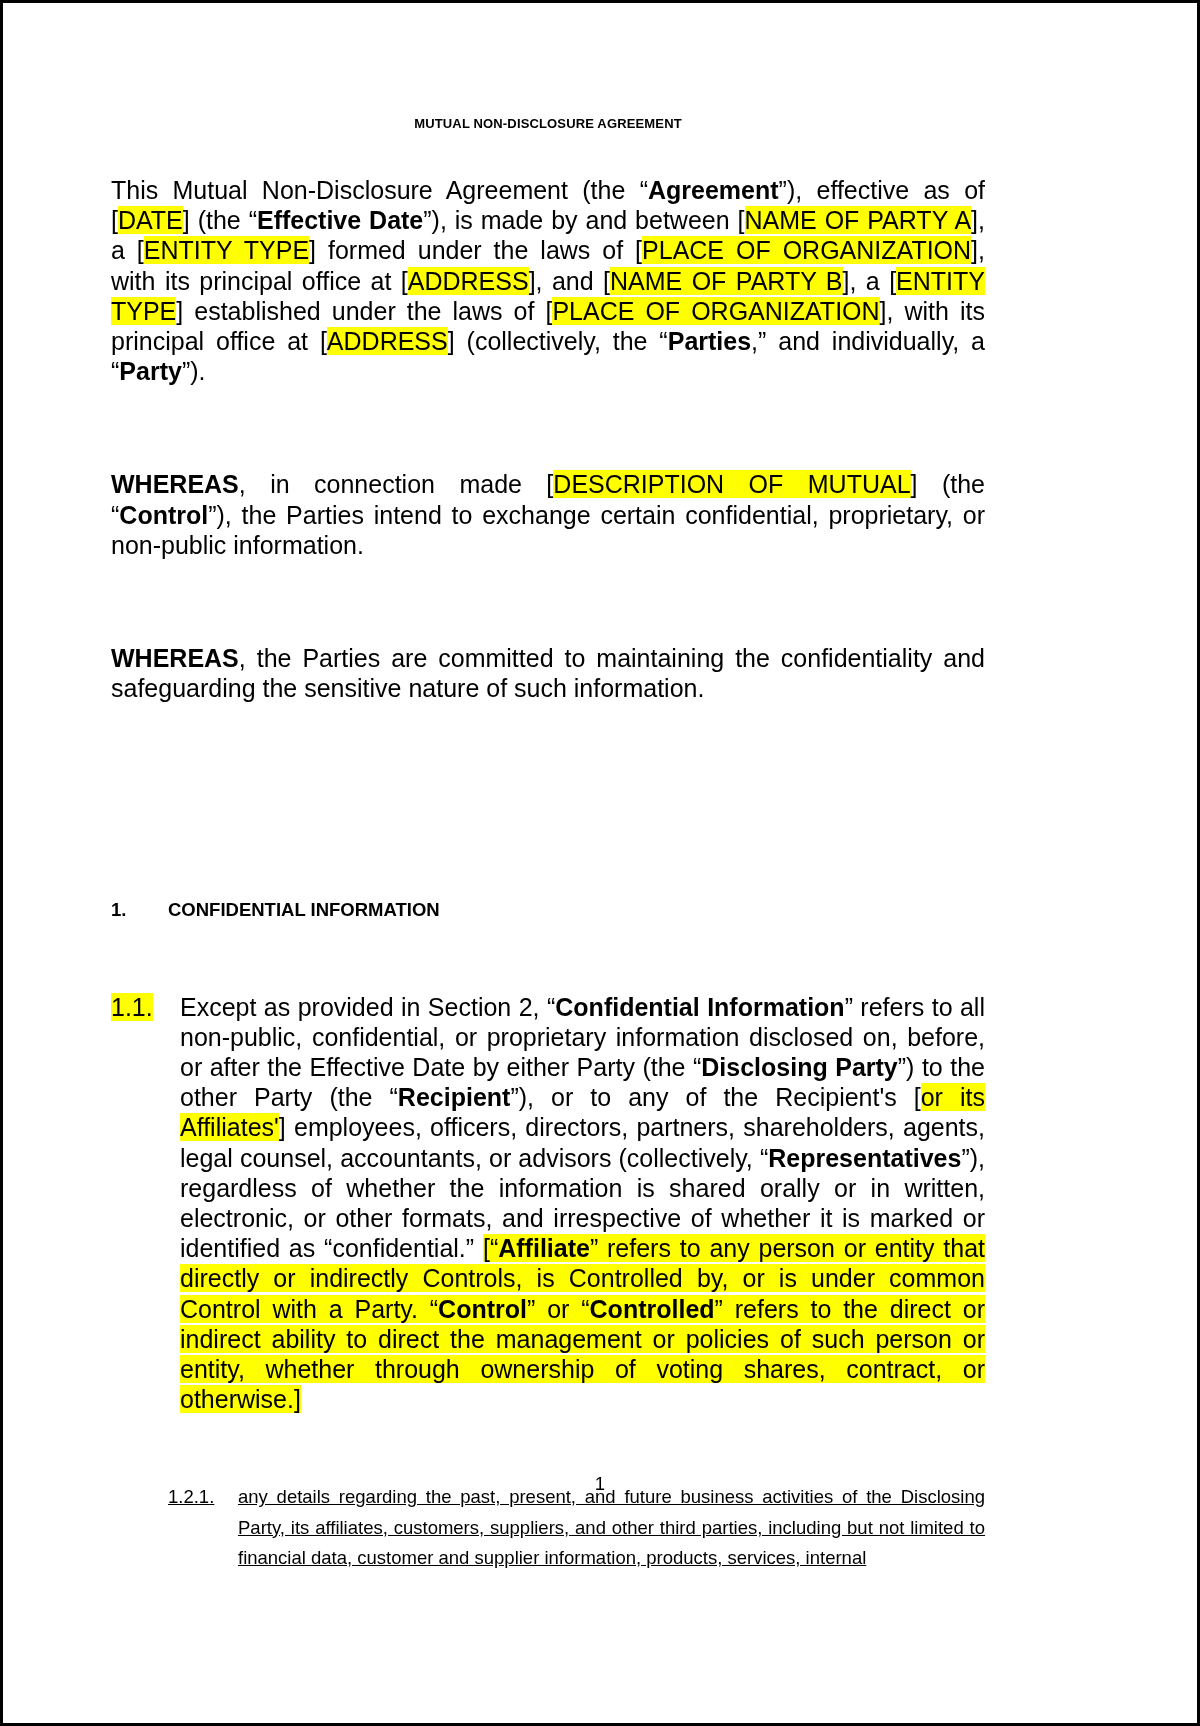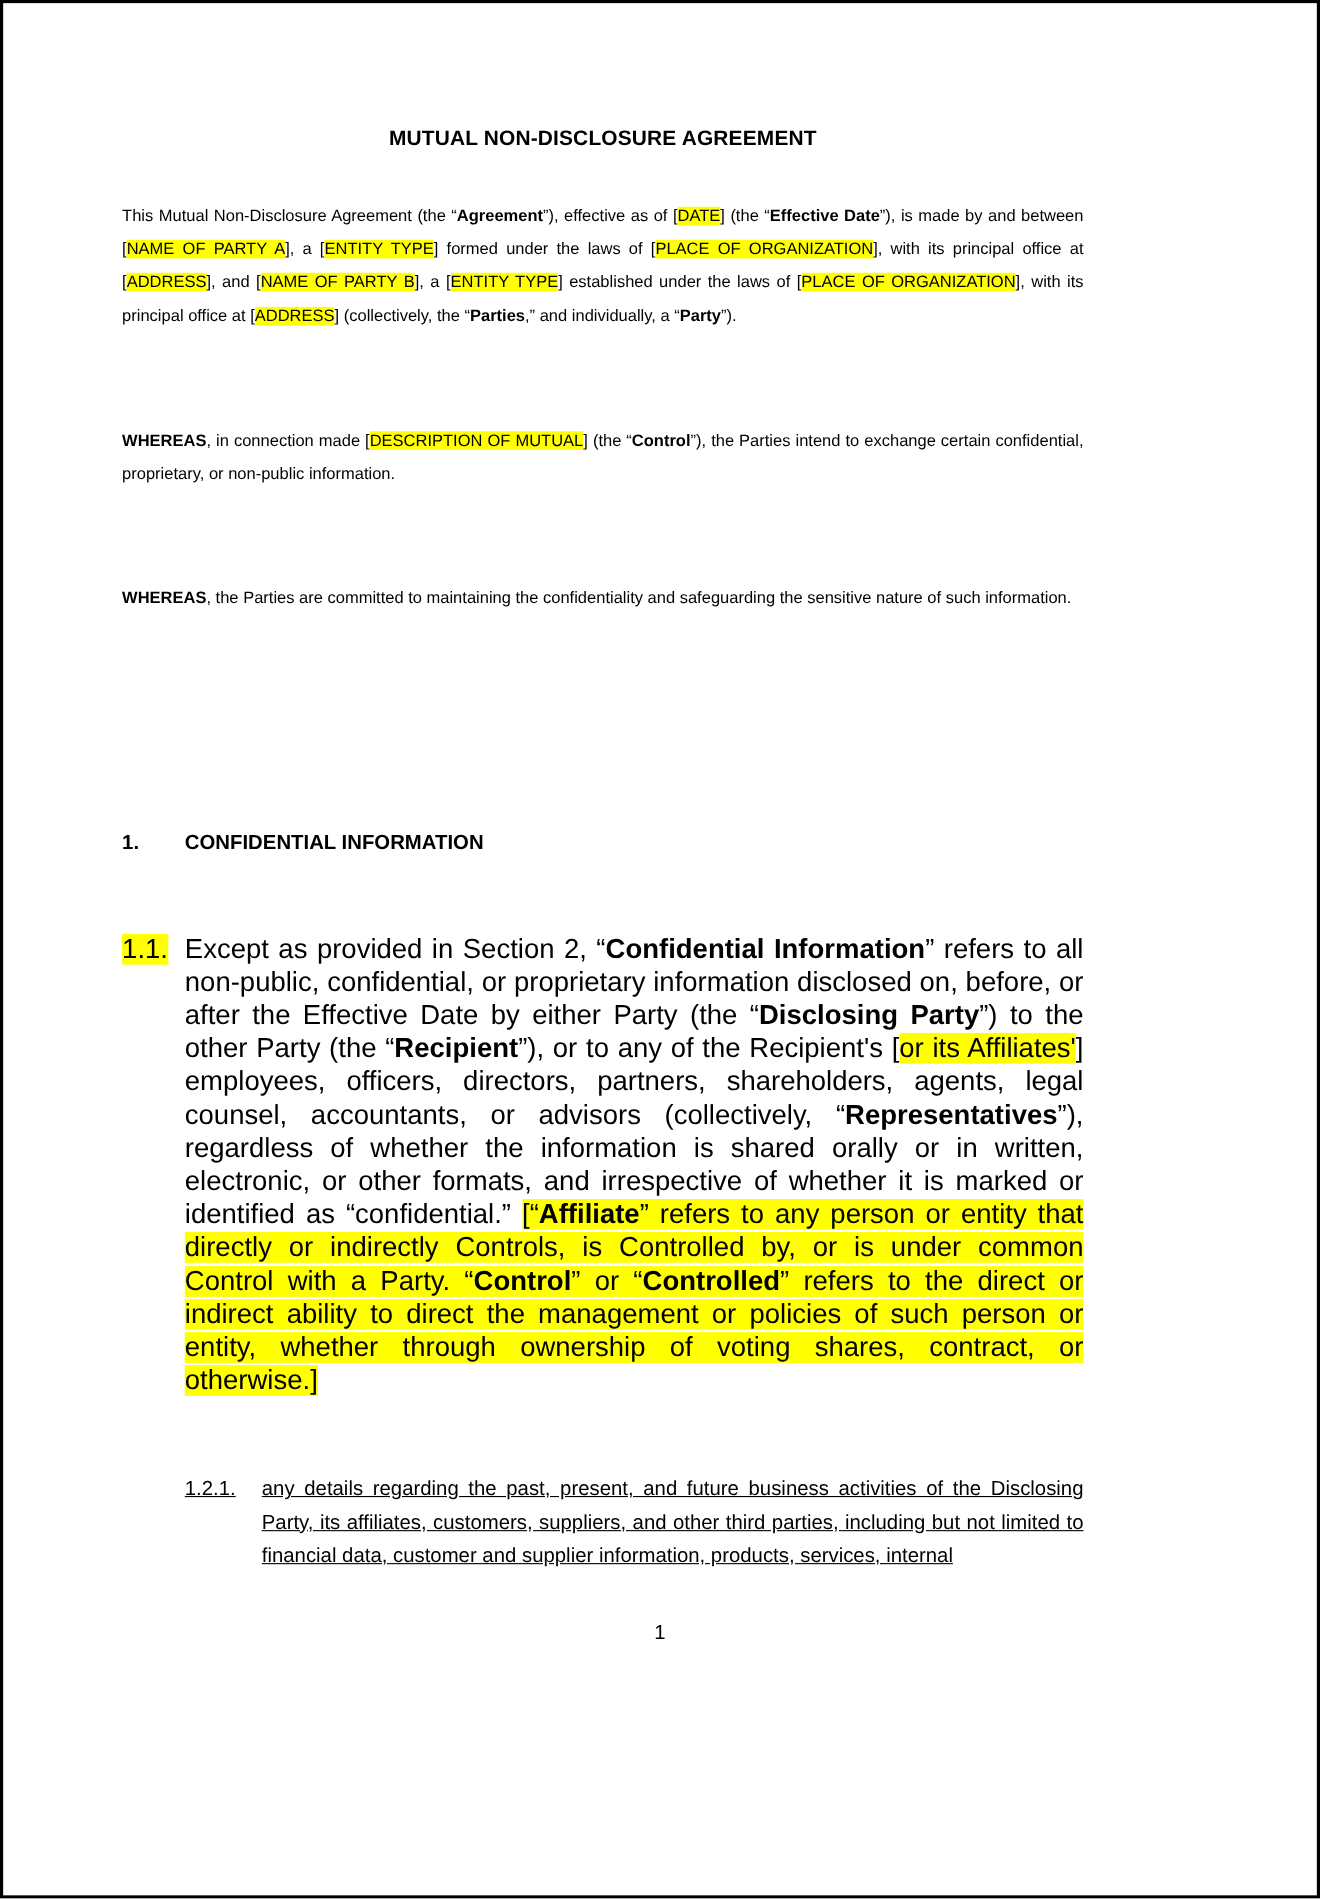--- a/index.html
+++ b/index.html
@@ -30,30 +30,30 @@
   .content {
     position: absolute;
     left: 108px;
     top: 0;
     width: 874px;
   }
 
   .doc-title {
     text-align: center;
     font-weight: bold;
-    font-size: 19px;
+    font-size: 13px;
     letter-spacing: 0.15px;
     margin: 0;
     padding-top: 113px;
   }
 
   p.para {
     margin: 0;
     text-align: justify;
-    font-size: 15px;
+    font-size: 25px;
     line-height: 30.2px;
     hyphens: none;
   }
 
   .gap-xl { height: 44px; }
   .gap-lg { height: 83px; }
   .gap-md { height: 66px; }
   .gap-sm { height: 34px; }
   .gap-xs { height: 26px; }
 
@@ -81,20 +81,21 @@
     font-size: 25px;
     line-height: 30.2px;
   }
   .clause2 .num {
     width: 57px;
     flex: none;
   }
   .clause2 .body {
     flex: 1;
     text-align: justify;
+    margin-left: 12px;
   }
 
   
   .clause3 {
     display: flex;
     font-size: 18.5px;
     line-height: 30.2px;
     padding-left: 57px;
     text-decoration: underline;
   }

